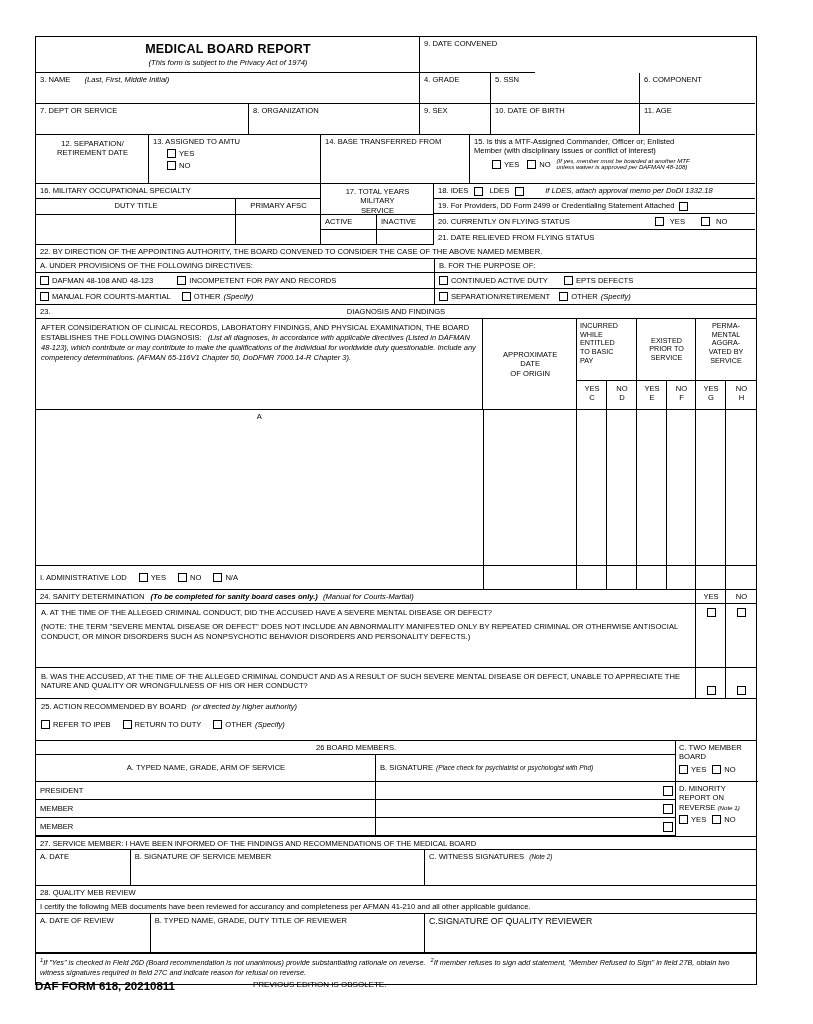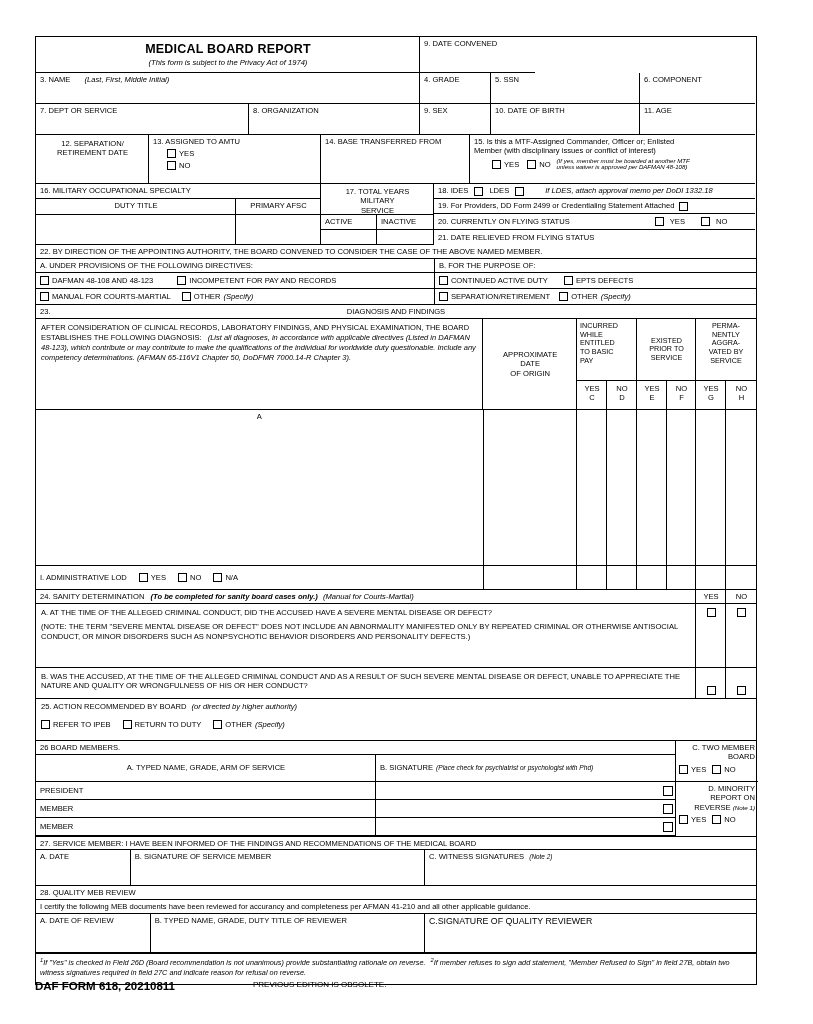--- a/index.html
+++ b/index.html
@@ -330,21 +330,21 @@
           <div class="cell ctr" style="width:29px;height:29px;padding-top:3px;">
             <div>NO</div>
             <div>F</div>
           </div>
         </div>
       </div>
 
       <div class="stack" style="width:60px;">
         <div class="cell colhdr last" style="width:60px;height:62px;padding:3px 2px;">
           <div>PERMA-</div>
-          <div>NENTLY</div>
+          <div>MENTAL</div>
           <div>AGGRA-</div>
           <div>VATED BY</div>
           <div>SERVICE</div>
         </div>
         <div class="srow">
           <div class="cell ctr" style="width:30px;height:29px;padding-top:3px;">
             <div>YES</div>
             <div>G</div>
           </div>
           <div class="cell ctr last" style="width:30px;height:29px;padding-top:3px;">
@@ -442,21 +442,21 @@
           <span class="cb" style="margin-left:12px;"></span>
           <span>OTHER</span>
           <span class="it" style="margin-left:3px;">(Specify)</span>
         </div>
       </div>
     </div>
 
     <div class="row">
 
       <div class="stack" style="width:640px;">
-        <div class="cell" style="width:640px;height:14px;">
+        <div class="cell" style="width:640px;height:14px;text-align:center;">
           <span>26 BOARD MEMBERS.</span>
         </div>
         <div class="srow">
           <div class="cell ctr" style="width:340px;height:27px;display:flex;align-items:center;justify-content:center;">
             <span>A. TYPED NAME, GRADE, ARM OF SERVICE</span>
           </div>
           <div class="cell" style="width:300px;height:27px;display:flex;align-items:center;">
             <span>B. SIGNATURE</span>
             <span class="it" style="margin-left:3px;font-size:6.6px;">(Place check for psychiatrist or psychologist with Phd)</span>
           </div>
@@ -480,21 +480,21 @@
         <div class="srow">
           <div class="cell" style="width:340px;height:18px;display:flex;align-items:center;">
             <span>MEMBER</span>
           </div>
           <div class="cell" style="width:300px;height:18px;position:relative;">
             <span class="sigbox"></span>
           </div>
         </div>
       </div>
 
-      <div class="stack" style="width:82px;text-align:right;">
+      <div class="stack" style="width:82px;">
         <div class="cell last" style="width:82px;height:41px;padding:2px 3px;">
           <div>C. TWO MEMBER</div>
           <div>BOARD</div>
           <div style="margin-top:3px;display:flex;align-items:center;">
             <span class="cb"></span>
             <span>YES</span>
             <span class="cb" style="margin-left:6px;"></span>
             <span>NO</span>
           </div>
         </div>

